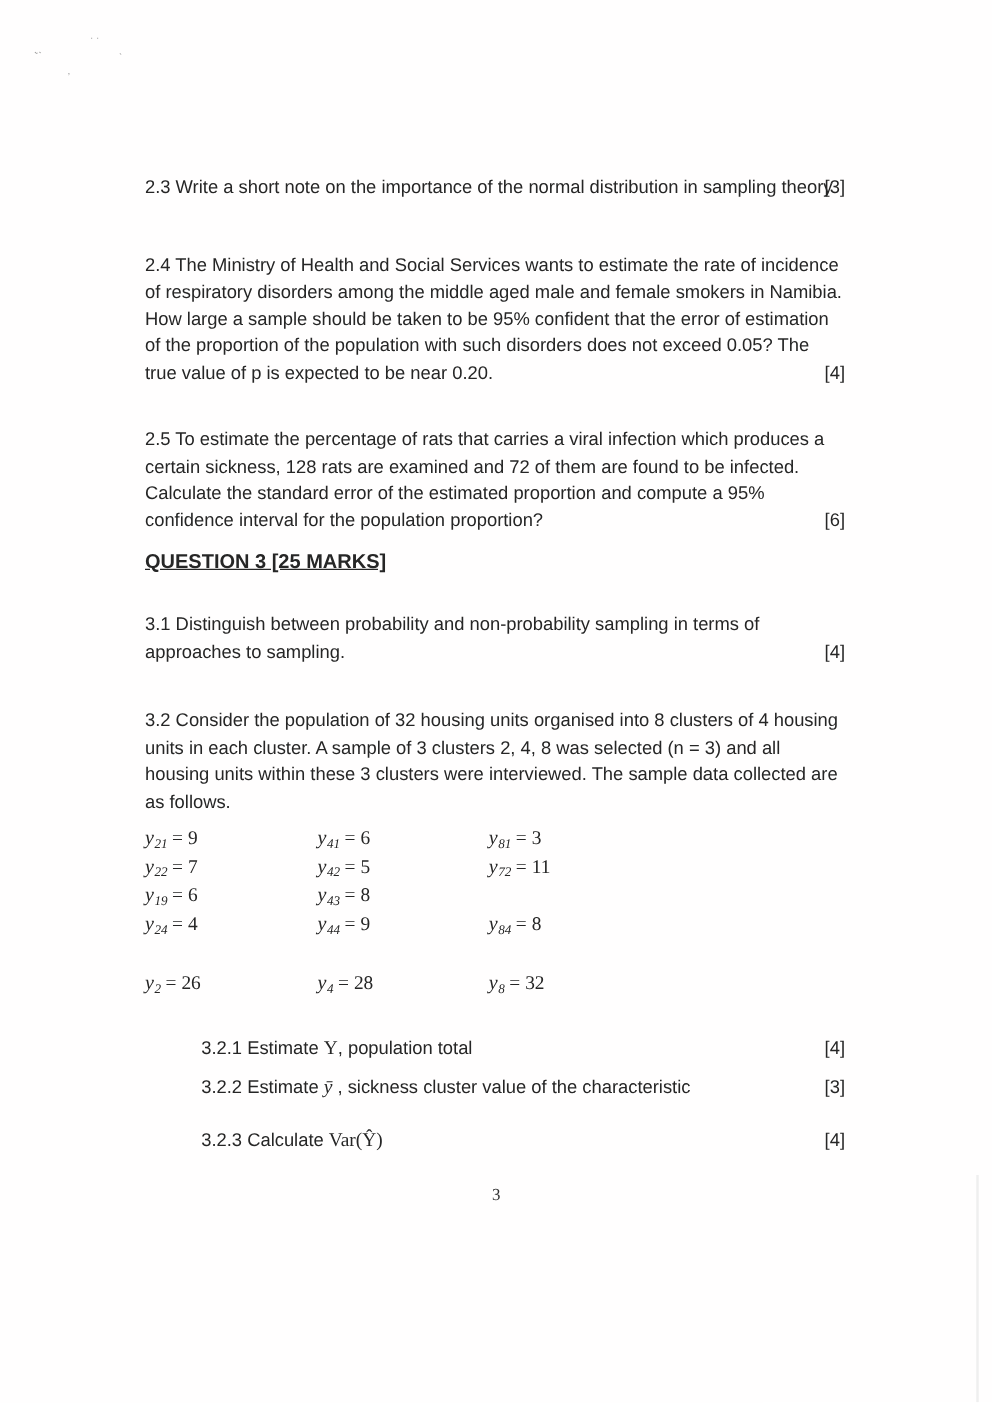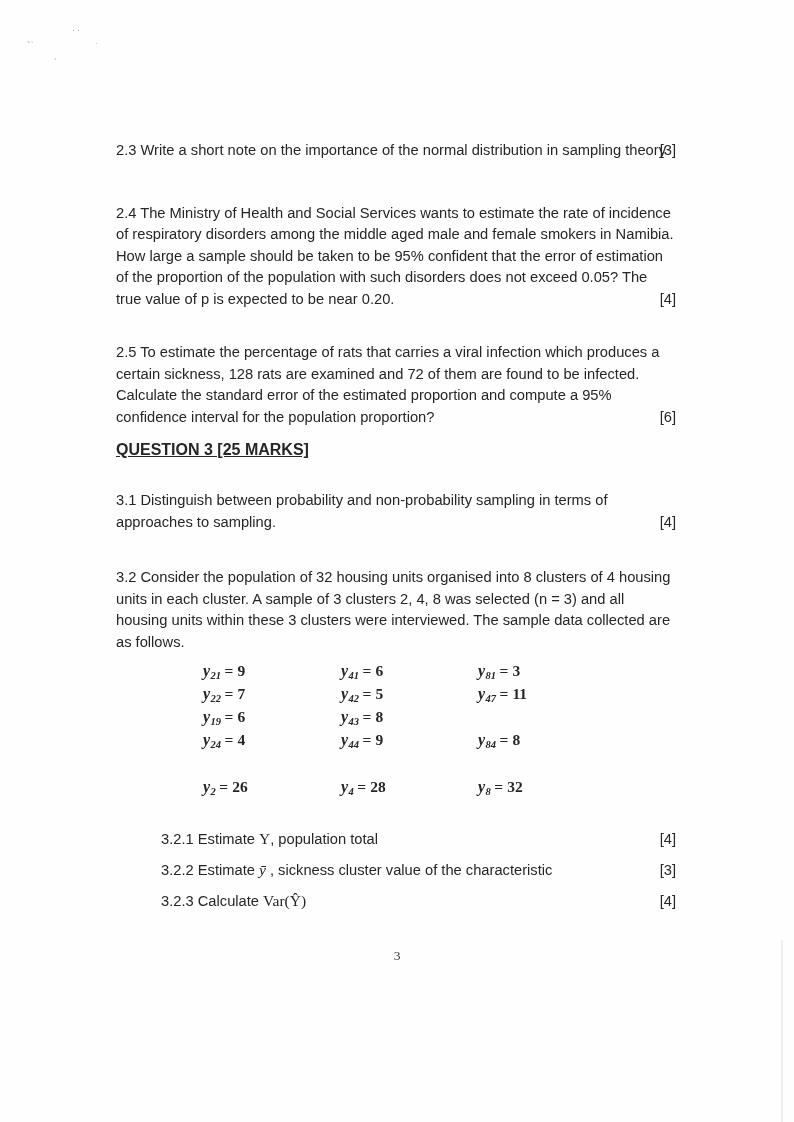--- a/index.html
+++ b/index.html
@@ -40,24 +40,22 @@
   .q23  { margin-top: 140px; }
   .q24  { margin-top: 41px; }
   .q25  { margin-top: 32px; }
   .q3h  { margin-top: 11px; }
   .q31  { margin-top: 29px; }
   .q32  { margin-top: 34px; }
   .data-table { margin-top: 9px; }
   .data-row {
     display: grid;
     grid-template-columns: 138px 137px auto;
-    margin-left: 87px;
     height: 23px;
     align-items: baseline;
-    font-weight: bold;
   }
   .totals-row { margin-top: 24px; }
   .cell { white-space: nowrap; }
   .msym {
     font-family: "Liberation Serif", serif;
     font-style: italic;
     font-size: 16px;
   }
   .msub {
     font-family: "Liberation Serif", serif;
@@ -77,21 +75,21 @@
     font-size: 15.5px;
   }
   .subq {
     position: relative;
     padding-left: 45px;
     font-size: 14.7px;
     line-height: 22px;
   }
   .sub1 { margin-top: 27px; }
   .sub2 { margin-top: 9px; }
-  .sub3 { margin-top: 9px; }
+  .sub3 { margin-top: 21px; }
   .mathn {
     font-family: "Liberation Serif", serif;
     font-size: 15.5px;
   }
   .math-ital { font-style: italic; }
   .footer {
     position: absolute;
     left: 0;
     top: 948px;
     width: 100%;
@@ -159,21 +157,21 @@
 
       <div class="data-row">
         <span class="cell"><i class="msym">y</i><span class="msub">21</span><span class="meq">=</span><span class="mval">9</span></span>
         <span class="cell"><i class="msym">y</i><span class="msub">41</span><span class="meq">=</span><span class="mval">6</span></span>
         <span class="cell"><i class="msym">y</i><span class="msub">81</span><span class="meq">=</span><span class="mval">3</span></span>
       </div>
 
       <div class="data-row">
         <span class="cell"><i class="msym">y</i><span class="msub">22</span><span class="meq">=</span><span class="mval">7</span></span>
         <span class="cell"><i class="msym">y</i><span class="msub">42</span><span class="meq">=</span><span class="mval">5</span></span>
-        <span class="cell"><i class="msym">y</i><span class="msub">47</span><span class="meq">=</span><span class="mval">11</span></span>
+        <span class="cell"><i class="msym">y</i><span class="msub">72</span><span class="meq">=</span><span class="mval">11</span></span>
       </div>
 
       <div class="data-row">
         <span class="cell"><i class="msym">y</i><span class="msub">19</span><span class="meq">=</span><span class="mval">6</span></span>
         <span class="cell"><i class="msym">y</i><span class="msub">43</span><span class="meq">=</span><span class="mval">8</span></span>
       </div>
 
       <div class="data-row">
         <span class="cell"><i class="msym">y</i><span class="msub">24</span><span class="meq">=</span><span class="mval">4</span></span>
         <span class="cell"><i class="msym">y</i><span class="msub">44</span><span class="meq">=</span><span class="mval">9</span></span>

